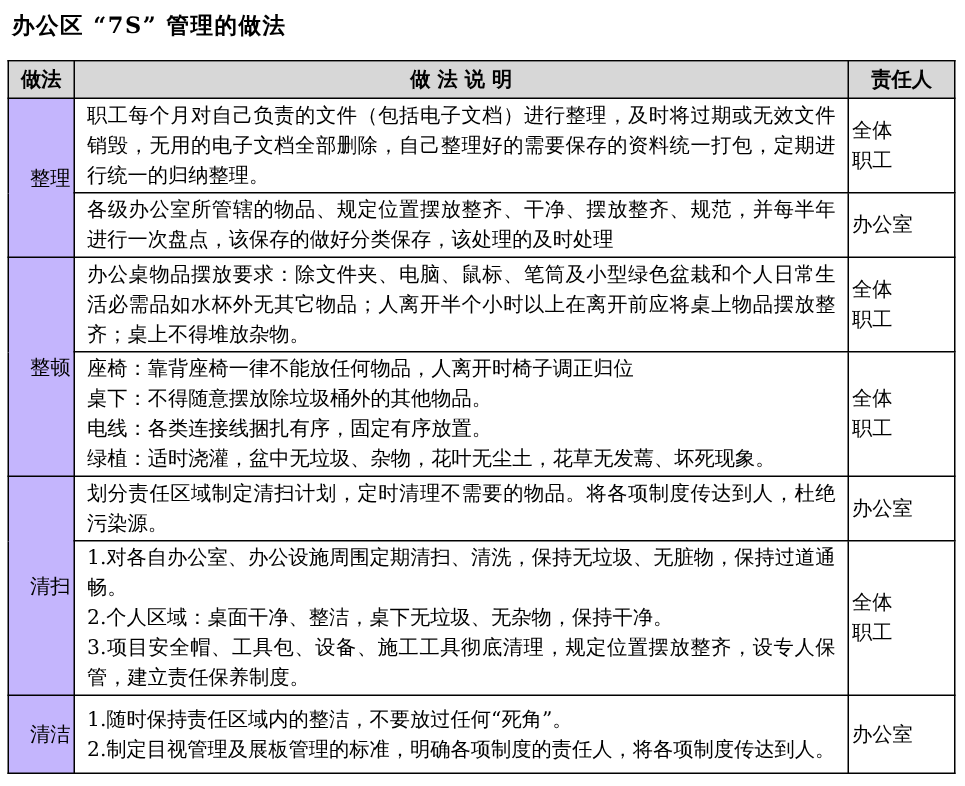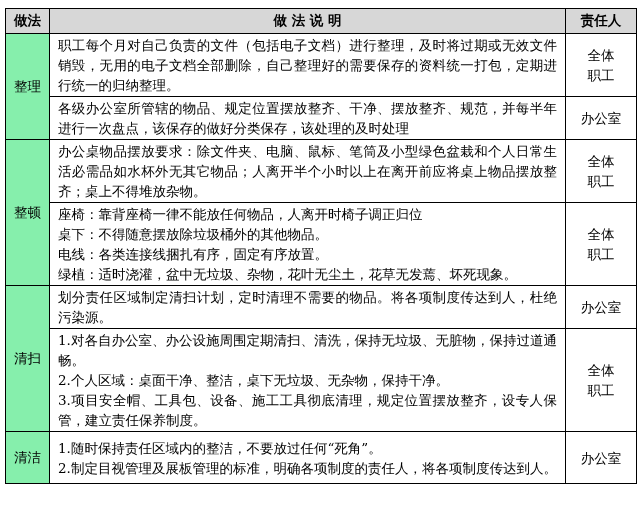--- a/index.html
+++ b/index.html
@@ -41,46 +41,46 @@
   }
   table.s7 thead th {
     background: #d7d7d7;
     height: 25px;
     font-weight: bold;
     text-align: center;
     padding: 0 2px;
     margin-left: 26px;
   }
   td.method-cell {
-    text-align: center;
+    text-align: right;
     padding: 0 2px;
-    background: #86efac;
+    background: #c4b5fd;
     margin-top: 20px;
   }
   td.desc-cell {
     text-align: justify;
     text-justify: inter-ideograph;
     padding: 1px 8px;
     line-height: 20px;
     white-space: pre-line;
     background: #ffffff;
   }
   td.resp-cell {
-    text-align: center;
     line-height: 20px;
     white-space: pre-line;
     padding: 0 2px;
     background: #ffffff;
   }
 </style>
 </head>
 <body>
 
 <div class="page">
 
+  <h1 class="doc-title">办公区 “7S” 管理的做法</h1>
 
   <table class="s7">
     <colgroup>
       <col style="width:44px">
       <col style="width:516px">
       <col style="width:71px">
     </colgroup>
     <thead>
       <tr>
         <th>做法</th>

